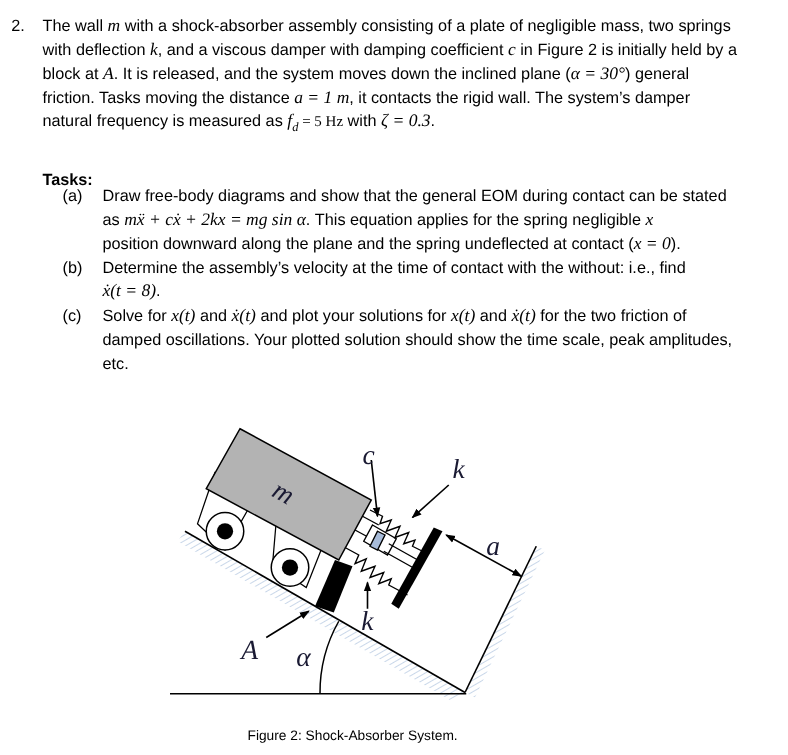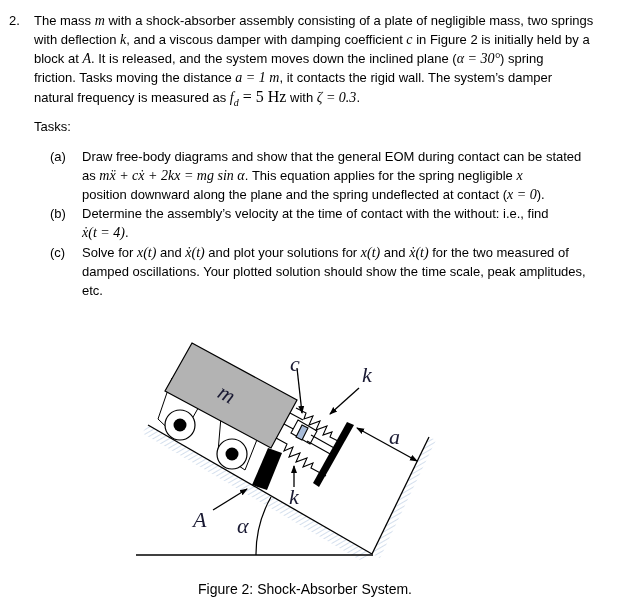--- a/index.html
+++ b/index.html
@@ -1,53 +1,53 @@
 <!DOCTYPE html>
 <html><head>
 <meta charset="utf-8">
 <style>
   html, body { margin: 0; padding: 0; background: #ffffff; }
   body { width: 630px; height: 604px; position: relative; overflow: hidden;
          font-family: "Liberation Sans", "DejaVu Sans", sans-serif; color: #000; font-size: 13px; }
   .line { position: absolute; white-space: nowrap; line-height: 19px; }
   .num { position: absolute; left: 9px; top: 11px; }
   .problem-line { left: 34px; }
-  .tasks-title { position: absolute; left: 34px; top: 117px; font-weight: normal; }
+  .tasks-title { position: absolute; left: 34px; top: 134px; font-weight: bold; }
   .task-label { position: absolute; left: 50px; }
   .task-line { left: 82px; }
   .m { font-family: "Liberation Serif", "DejaVu Serif", serif; font-style: italic; font-size: 14px; }
-  .mr { font-family: "Liberation Serif", "DejaVu Serif", serif; font-size: 16px; }
+  .mr { font-family: "Liberation Serif", "DejaVu Serif", serif; font-size: 12px; }
   svg.figure { position: absolute; left: 0; top: 0; }
   .fig-label { font-family: "Liberation Serif", "DejaVu Serif", serif; font-style: italic; font-size: 22px; fill: #1a1a33; }
-  .caption { position: absolute; left: 198px; top: 580px; font-size: 14px; }
+  .caption { position: absolute; left: 198px; top: 580px; font-size: 11px; }
 </style>
 </head>
 <body>
 
 <div class="num line">2.</div>
 
-<div class="line problem-line" style="top:11px"><span>The mass </span><span class="m">m</span><span> with a shock-absorber assembly consisting of a plate of negligible mass, two springs</span></div>
+<div class="line problem-line" style="top:11px"><span>The wall </span><span class="m">m</span><span> with a shock-absorber assembly consisting of a plate of negligible mass, two springs</span></div>
 <div class="line problem-line" style="top:30px"><span>with deflection </span><span class="m">k</span><span>, and a viscous damper with damping coefficient </span><span class="m">c</span><span> in Figure 2 is initially held by a</span></div>
-<div class="line problem-line" style="top:49px"><span>block at </span><span class="m">A</span><span>. It is released, and the system moves down the inclined plane (</span><span class="m">α = 30°</span><span>) spring</span></div>
+<div class="line problem-line" style="top:49px"><span>block at </span><span class="m">A</span><span>. It is released, and the system moves down the inclined plane (</span><span class="m">α = 30°</span><span>) general</span></div>
 <div class="line problem-line" style="top:68px"><span>friction. Tasks moving the distance </span><span class="m">a = 1 m</span><span>, it contacts the rigid wall. The system’s damper</span></div>
 <div class="line problem-line" style="top:87px"><span>natural frequency is measured as </span><span class="m">f</span><sub class="m" style="font-size:10px">d</sub><span class="mr"> = 5 Hz</span><span> with </span><span class="m">ζ = 0.3</span><span>.</span></div>
 
 <div class="tasks-title line">Tasks:</div>
 
 <div class="task-label line" style="top:147px">(a)</div>
 <div class="line task-line" style="top:147px">Draw free-body diagrams and show that the general EOM during contact can be stated</div>
 <div class="line task-line" style="top:166px"><span>as </span><span class="m">mẍ + cẋ + 2kx = mg sin α</span><span>. This equation applies for the spring negligible </span><span class="m">x</span></div>
 <div class="line task-line" style="top:185px"><span>position downward along the plane and the spring undeflected at contact (</span><span class="m">x = 0</span><span>).</span></div>
 
 <div class="task-label line" style="top:204px">(b)</div>
 <div class="line task-line" style="top:204px">Determine the assembly’s velocity at the time of contact with the without: i.e., find</div>
-<div class="line task-line" style="top:223px"><span class="m">ẋ(t = 4)</span><span>.</span></div>
+<div class="line task-line" style="top:223px"><span class="m">ẋ(t = 8)</span><span>.</span></div>
 
 <div class="task-label line" style="top:243px">(c)</div>
-<div class="line task-line" style="top:243px"><span>Solve for </span><span class="m">x(t)</span><span> and </span><span class="m">ẋ(t)</span><span> and plot your solutions for </span><span class="m">x(t)</span><span> and </span><span class="m">ẋ(t)</span><span> for the two measured of</span></div>
+<div class="line task-line" style="top:243px"><span>Solve for </span><span class="m">x(t)</span><span> and </span><span class="m">ẋ(t)</span><span> and plot your solutions for </span><span class="m">x(t)</span><span> and </span><span class="m">ẋ(t)</span><span> for the two friction of</span></div>
 <div class="line task-line" style="top:262px">damped oscillations. Your plotted solution should show the time scale, peak amplitudes,</div>
 <div class="line task-line" style="top:281px">etc.</div>
 
 <svg class="figure" width="630" height="604" viewBox="0 0 630 604">
   <defs>
     <pattern id="hatch" patternUnits="userSpaceOnUse" width="4" height="4" patternTransform="rotate(60)">
       <line x1="0" y1="0" x2="0" y2="4" stroke="#a9bfdc" stroke-width="1"></line>
     </pattern>
     <marker id="arr" markerWidth="8" markerHeight="8" refX="7" refY="4" orient="auto" markerUnits="userSpaceOnUse">
       <path d="M0,1 L8,4 L0,7 Z" fill="#000"></path>

